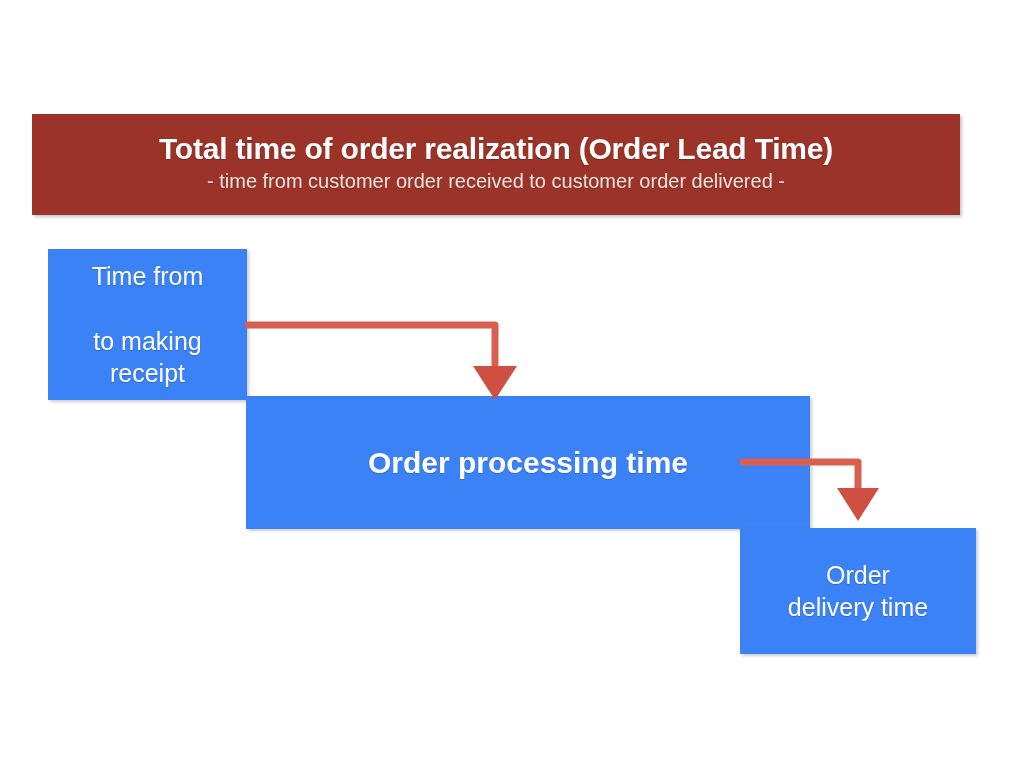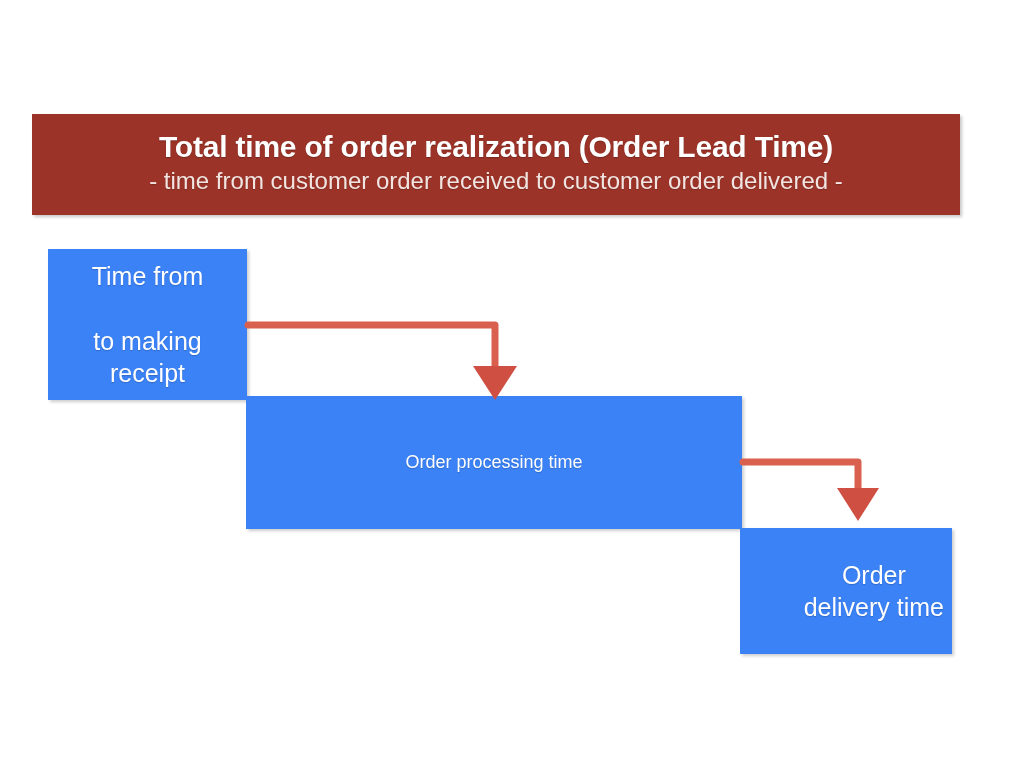--- a/index.html
+++ b/index.html
@@ -45,21 +45,21 @@
     font-weight: bold;
     font-size: 30px;
     line-height: 1.12;
     letter-spacing: -0.2px;
     text-align: center;
     white-space: nowrap;
     text-shadow: 0 1px 1px rgba(0,0,0,0.25);
   }
   .header-subtitle {
     color: #f2e4e1;
-    font-size: 24px;
+    font-size: 20px;
     line-height: 1.18;
     text-align: center;
     white-space: nowrap;
     margin-top: 4px;
     text-shadow: 0 1px 1px rgba(0,0,0,0.2);
   }
 
   
   .step-box {
     position: absolute;
@@ -82,31 +82,31 @@
   #box-1 {
     left: 48px;
     top: 249px;
     width: 199px;
     height: 151px;
     font-size: 25px;
   }
   #box-2 {
     left: 246px;
     top: 396px;
-    width: 496px;
+    width: 564px;
     height: 133px;
-    font-size: 18px;
+    font-size: 30px;
+    font-weight: bold;
   }
   #box-3 {
     left: 740px;
     top: 528px;
-    width: 212px;
+    width: 236px;
     height: 126px;
     font-size: 25px;
-    justify-content: flex-end;
   }
 
   
   #connectors {
     position: absolute;
     left: 0;
     top: 0;
     width: 1024px;
     height: 768px;
     pointer-events: none;

